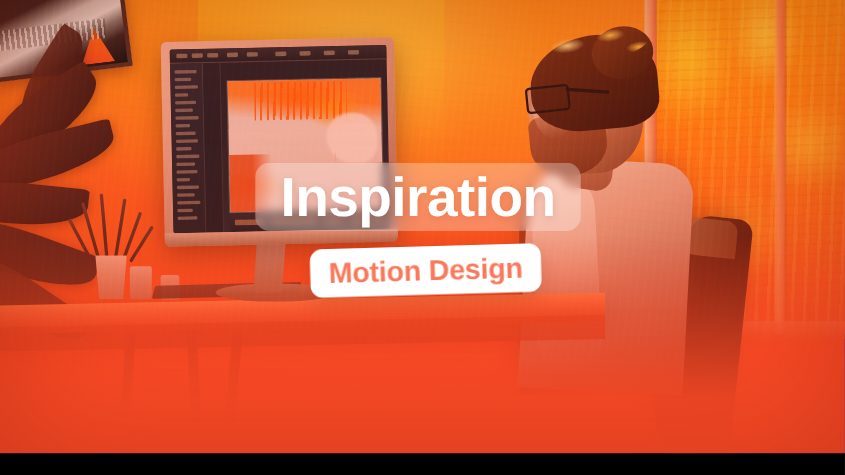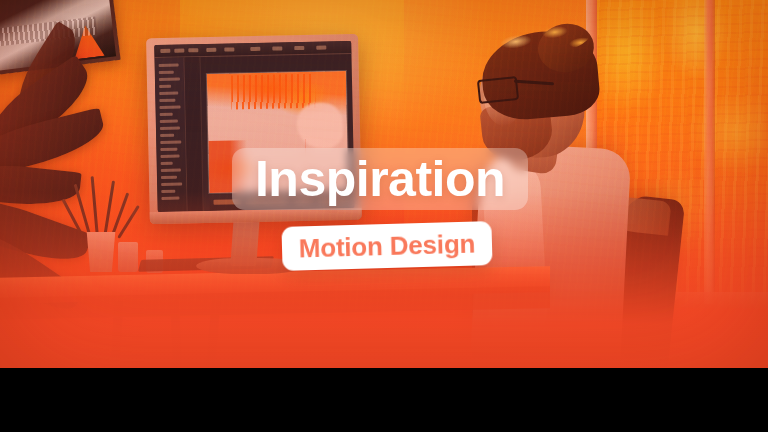--- a/index.html
+++ b/index.html
@@ -1,20 +1,20 @@
 <!DOCTYPE html>
 <html><head>
 <meta charset="utf-8">
 <style>
   * { margin:0; padding:0; box-sizing:border-box; }
   html,body { width:768px; height:432px; overflow:hidden; background:#000; }
   body { font-family:"Liberation Sans", sans-serif; }
 
   .stage{
-    position:relative; width:768px; height:368px; overflow:hidden;
+    position:relative; width:768px; height:412px; overflow:hidden;
     background:#6d28d9;
   }
 
   
   .layer{ position:absolute; inset:0; }
 
   
   .bg-base{
     background:
       linear-gradient(175deg,#FFB321 0%,#FF9518 14%,#FC6A22 34%,#F4491F 62%,#FA4B28 100%);

